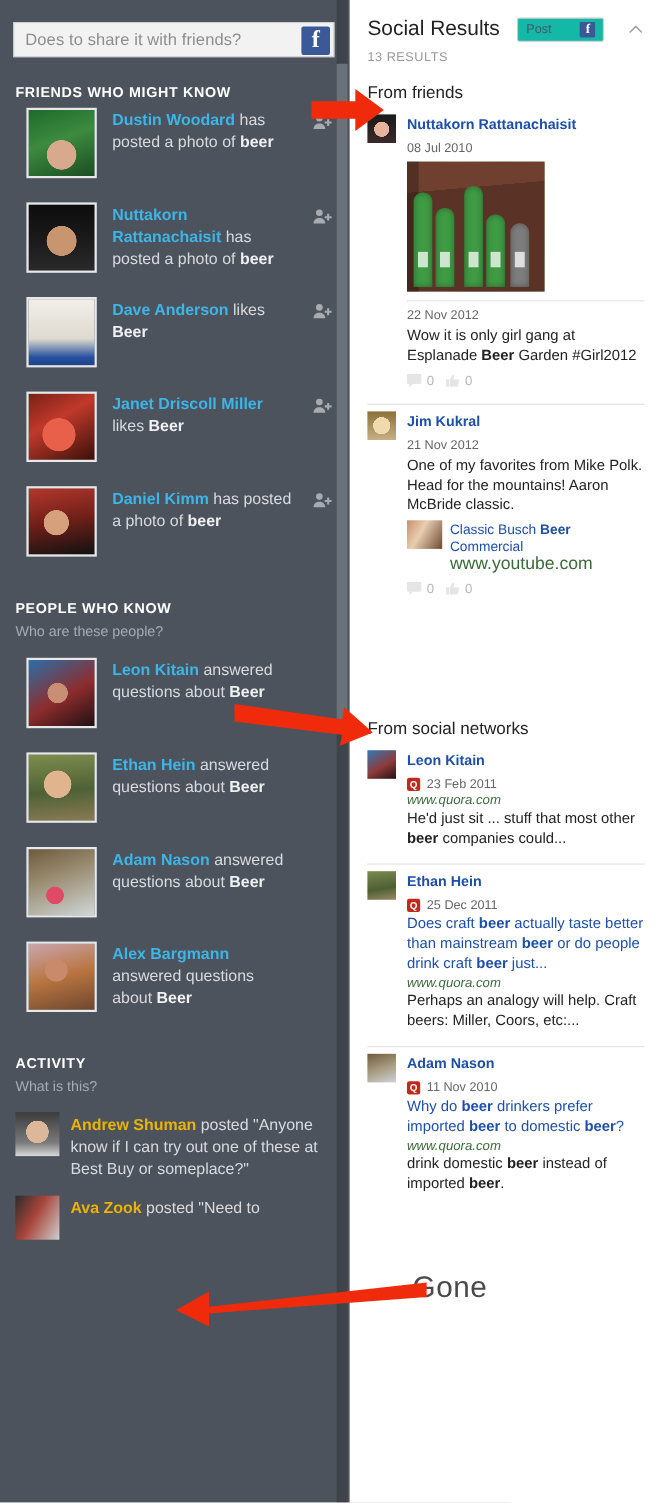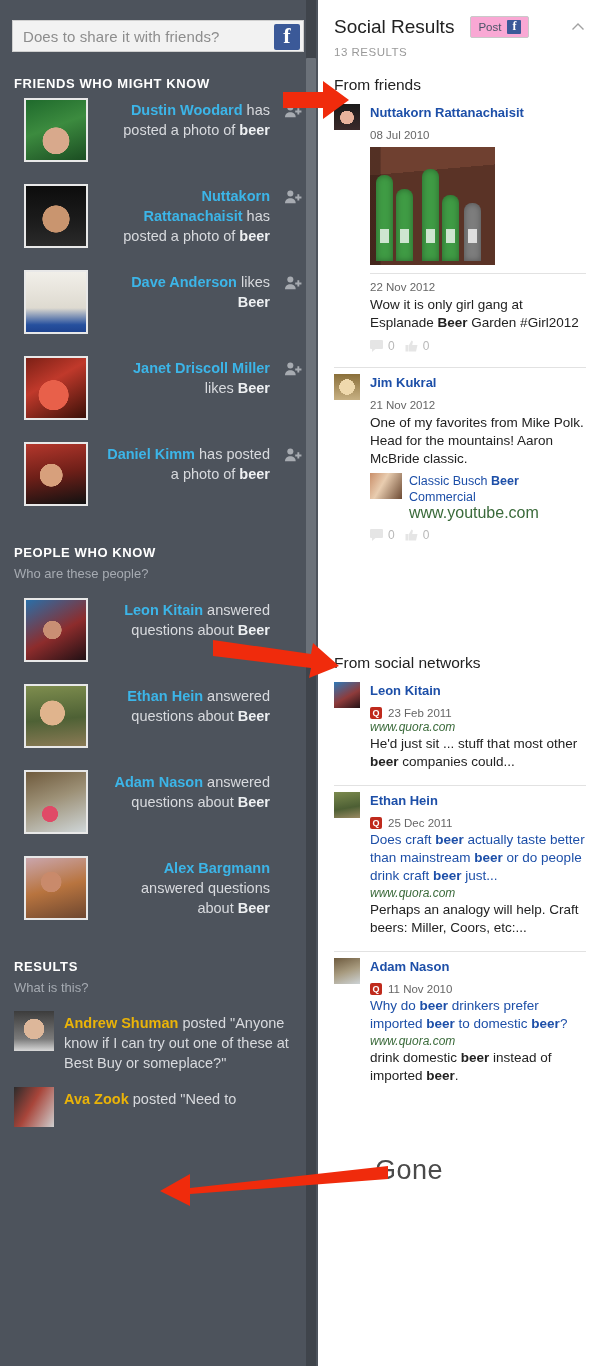--- a/index.html
+++ b/index.html
@@ -44,21 +44,20 @@
     color:#ffffff; font-weight:bold; font-size:13px;
     letter-spacing:.6px; padding:24px 0 0 14px;
   }
   .sec-sub {
     color:#a6abb2; font-size:13px; padding:6px 0 10px 14px;
   }
 
   .person {
     display:flex; padding:7px 14px 7px 24px; position:relative;
     min-height: 86px;
-    text-align: right;
   }
   .thumb {
     width:64px; height:64px; flex:0 0 64px;
     border:2px solid #e8e8e8; background:#2b2b2b;
     overflow:hidden; position:relative;
   }
   .thumb.small { width:40px; height:40px; flex:0 0 40px; border:none; }
   .ptext {
     margin-left:14px; font-size:14.5px; line-height:20px;
     color:#d8dade; padding-top:2px; padding-right:34px;
@@ -87,21 +86,21 @@
   
   #right {
     flex:1 1 auto; height:1366px; background:#fff; position:relative;
     padding: 0 14px 0 16px; overflow:hidden;
   }
   .r-head { display:flex; align-items:center; padding-top:16px; }
   .r-title { font-size:19px; color:#222; }
   .post-btn {
     margin-left:16px; border:1px solid #c9c9c9; border-radius:2px;
     height:22px; padding:0 7px; display:flex; align-items:center;
-    font-size:11.5px; color:#4a5568; background:#f9a8d4;
+    font-size:11.5px; color:#4a5568; background:#14b8a6;gap:20px;
   }
   .post-btn .fbsq {
     width:14px; height:14px; background:#3b5998; color:#fff;
     font-family:"Liberation Serif", serif; font-weight:bold;
     font-size:12px; line-height:13px; text-align:center;
     margin-left:6px; border-radius:1px;
   }
   .chev { margin-left:auto; width:16px; height:16px; opacity:.55; }
   .r-count { font-size:11.5px; color:#999; letter-spacing:.5px; padding-top:8px;}
 
@@ -311,21 +310,21 @@
       </div>
 
 
       <div class="person">
         <div class="thumb av10"></div>
         <div class="ptext">
           <span class="pname">Alex Bargmann</span><span> answered questions about </span><span class="pbold">Beer</span>
         </div>
       </div>
 
-      <div class="sec-head">RESULTS</div>
+      <div class="sec-head">ACTIVITY</div>
       <div class="sec-sub">What is this?</div>
 
       <div class="activity-item">
         <div class="thumb small av11"></div>
         <div class="ptext">
           <span class="aname">Andrew Shuman</span><span> posted "Anyone know if I can try out one of these at Best Buy or someplace?"</span>
         </div>
       </div>
 
       <div class="activity-item">

